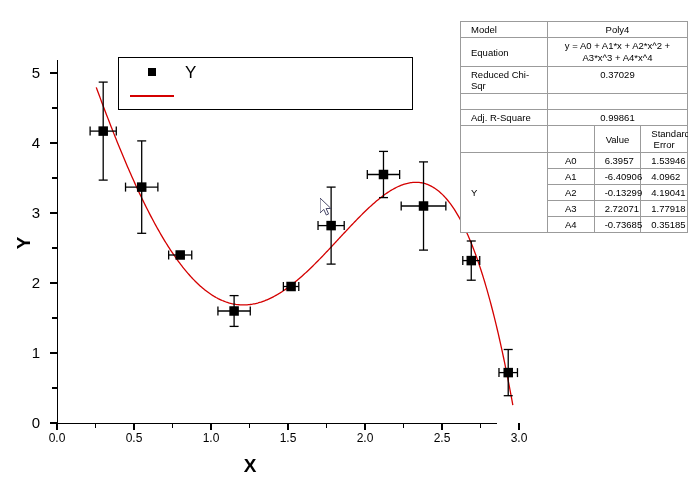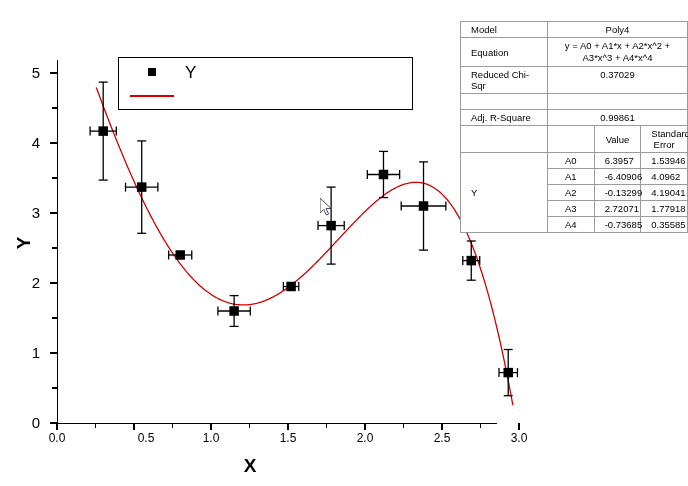--- a/index.html
+++ b/index.html
@@ -87,21 +87,21 @@
       <div class="tick ytick-minor" style="top: 177.4px;"></div>
       <div class="tick ytick-major" style="top: 142.3px;"></div>
       <div class="ytick-label" style="left: 0px; top: 135px;">4</div>
       <div class="tick ytick-minor" style="top: 107.4px;"></div>
       <div class="tick ytick-major" style="top: 72.3px;"></div>
       <div class="ytick-label" style="left: 0px; top: 65px;">5</div>
       <div class="tick xtick-major" style="left: 56.3px;"></div>
       <div class="xtick-label" style="left: 34px;">0.0</div>
       <div class="tick xtick-minor" style="left: 94.9px;"></div>
       <div class="tick xtick-major" style="left: 133.3px;"></div>
-      <div class="xtick-label" style="left: 123px;">0.5</div>
+      <div class="xtick-label" style="left: 111px;">0.5</div>
       <div class="tick xtick-minor" style="left: 171.9px;"></div>
       <div class="tick xtick-major" style="left: 210.3px;"></div>
       <div class="xtick-label" style="left: 188px;">1.0</div>
       <div class="tick xtick-minor" style="left: 248.9px;"></div>
       <div class="tick xtick-major" style="left: 287.3px;"></div>
       <div class="xtick-label" style="left: 265px;">1.5</div>
       <div class="tick xtick-minor" style="left: 325.9px;"></div>
       <div class="tick xtick-major" style="left: 364.3px;"></div>
       <div class="xtick-label" style="left: 342px;">2.0</div>
       <div class="tick xtick-minor" style="left: 402.9px;"></div>
@@ -248,21 +248,21 @@
         <td class="tbl-val">4.19041</td>
       </tr>
       <tr>
         <td class="param-name">A3</td>
         <td class="tbl-val">2.72071</td>
         <td class="tbl-val">1.77918</td>
       </tr>
       <tr>
         <td class="param-name">A4</td>
         <td class="tbl-val">-0.73685</td>
-        <td class="tbl-val">0.35585</td>
+        <td class="tbl-val">0.35185</td>
       </tr>
     </tbody>
   </table>
 
   <svg id="mouse-cursor" viewBox="0 0 14 20" style="left: 320px; top: 198px;">
     <polygon points="0,0 0,15 3.8,11.4 6.3,17 8.6,16 6.1,10.5 11,10.5" fill="#ffffff" stroke="#4a4a6a" stroke-width="1"></polygon>
   </svg>
 
 </div>
 

